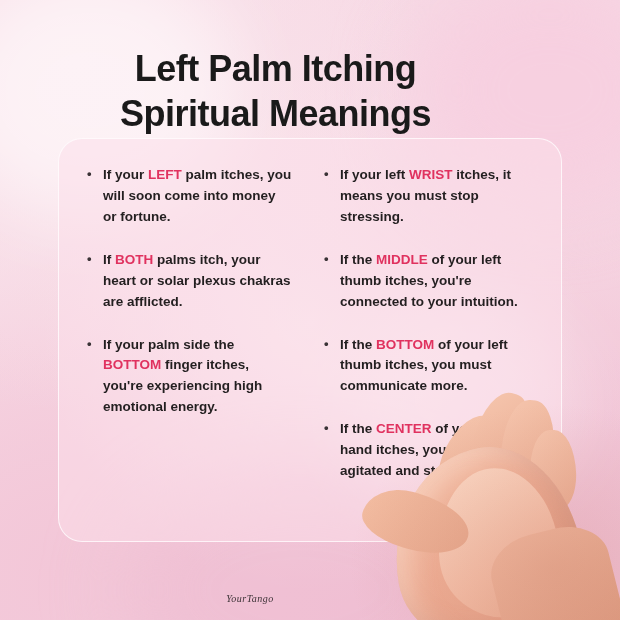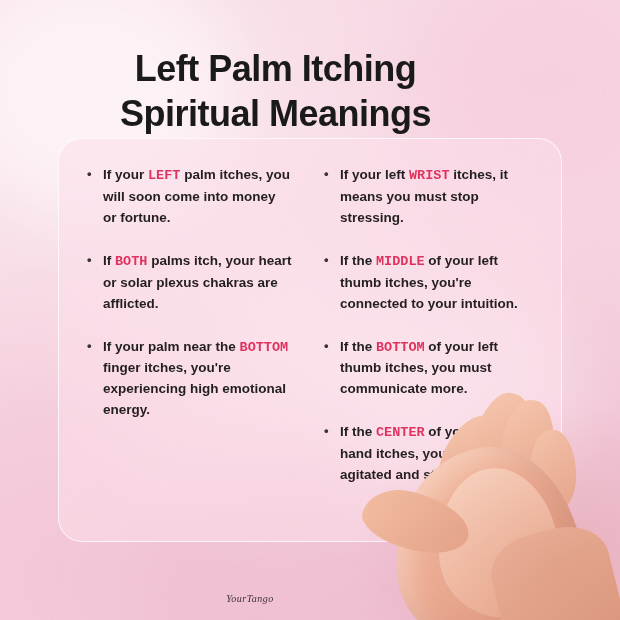--- a/index.html
+++ b/index.html
@@ -84,21 +84,21 @@
     color: #231f20;
   }
   ul.points li:before {
     content: "\2022";
     position: absolute;
     left: 0;
     top: -1px;
     color: #3a3336;
     font-size: 13px;
   }
-  .kw { color: #e0325f; font-family: Liberation Mono, monospace; }
+  .kw { color: #e0325f; }
 
   .hand-wrap {
     position: absolute;
     right: 0;
     bottom: 0;
     width: 300px;
     height: 240px;
     overflow: hidden;
     pointer-events: none;
   }
@@ -192,21 +192,21 @@
   <div class="card">
     <div class="col">
       <ul class="points">
         <li>
           <span>If your </span><span class="kw">LEFT</span><span> palm itches, you will soon come into money or fortune.</span>
         </li>
         <li>
           <span>If </span><span class="kw">BOTH</span><span> palms itch, your heart or solar plexus chakras are afflicted.</span>
         </li>
         <li>
-          <span>If your palm near the </span><span class="kw">BOTTOM</span><span> finger itches, you're experiencing high emotional energy.</span>
+          <span>If your palm side the </span><span class="kw">BOTTOM</span><span> finger itches, you're experiencing high emotional energy.</span>
         </li>
       </ul>
     </div>
     <div class="col">
       <ul class="points">
         <li>
           <span>If your left </span><span class="kw">WRIST</span><span> itches, it means you must stop stressing.</span>
         </li>
         <li>
           <span>If the </span><span class="kw">MIDDLE</span><span> of your left thumb itches, you're connected to your intuition.</span>

